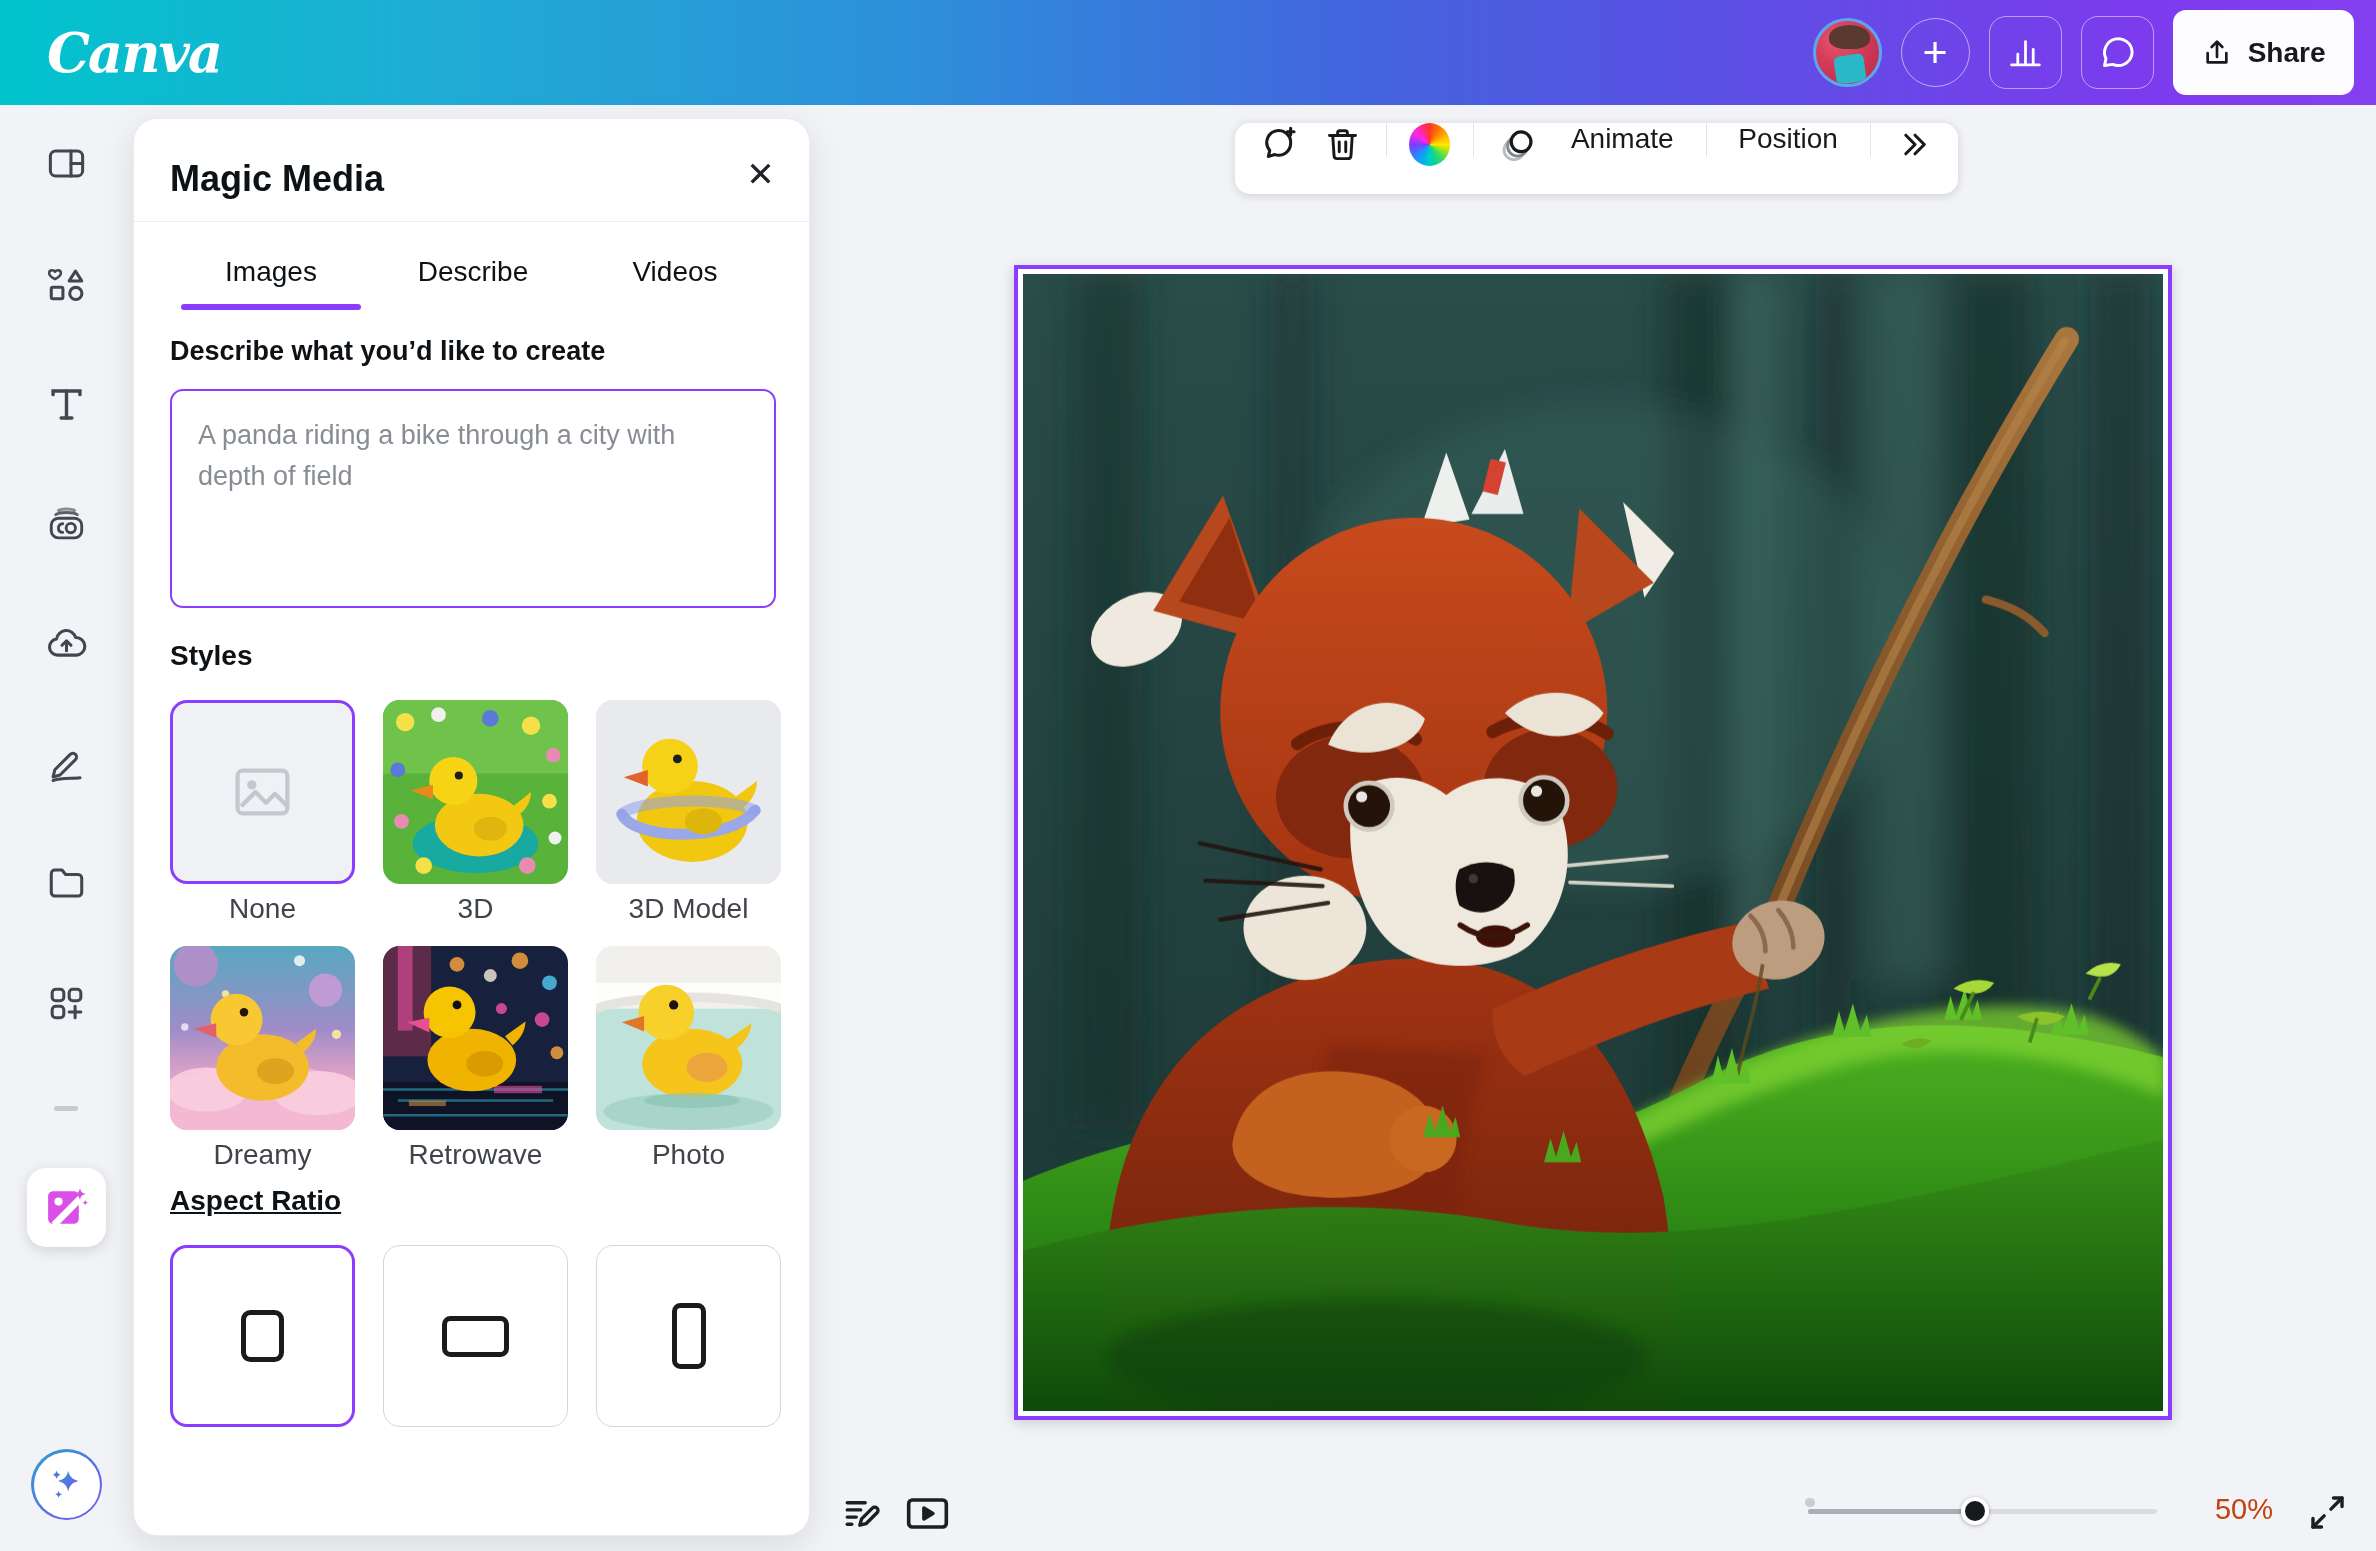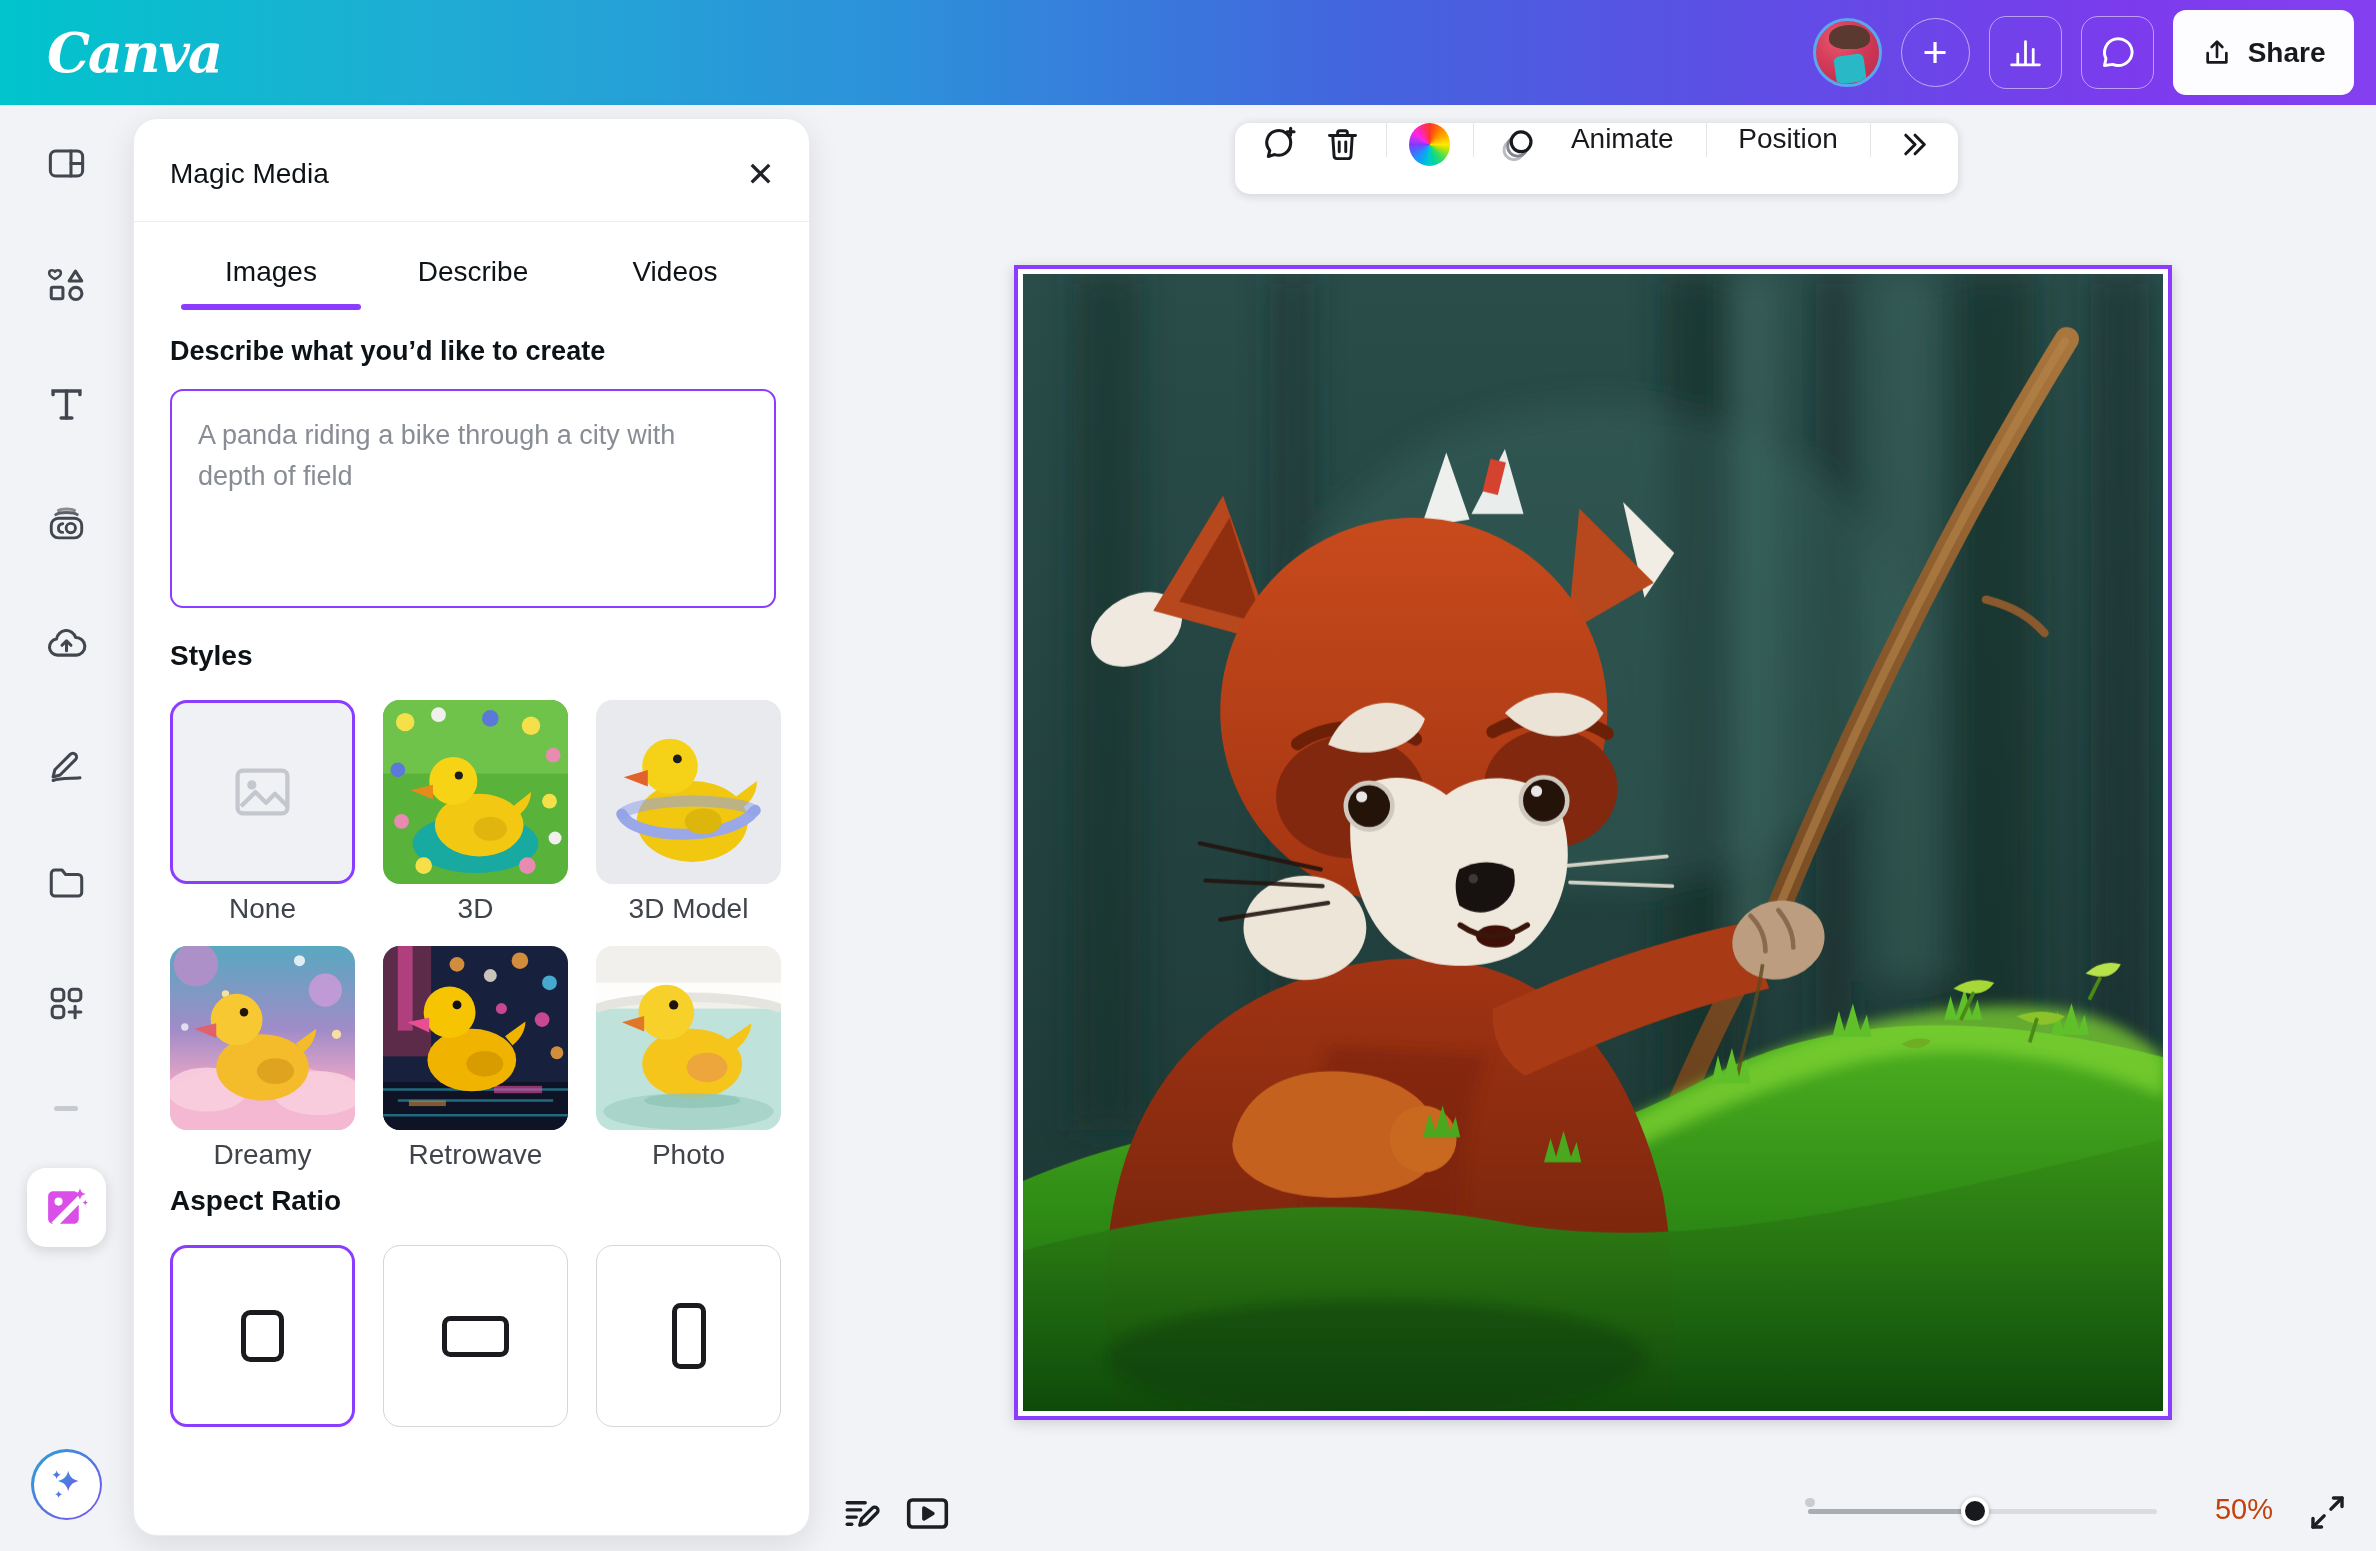--- a/index.html
+++ b/index.html
@@ -56,21 +56,21 @@
     background:linear-gradient(135deg,#2ba3d4,#7a4df0);
     display:flex; align-items:center; justify-content:center;
   }
   .ai-fab .inner { width:66px; height:66px; border-radius:50%; background:#fff; display:flex; align-items:center; justify-content:center; }
   
   .panel {
     position:absolute; left:133px; top:118px; width:677px; height:1418px;
     background:#fff; border:0.9px solid #e9ebee; border-radius:24px;
     box-shadow:0 9.4px 32px rgba(20,24,31,.10);
   }
-  .panel-title { position:absolute; left:36px; top:39px; font-size:28px; font-weight:400; }
+  .panel-title { position:absolute; left:36px; top:39px; font-size:36px; font-weight:700; }
   .panel-close { position:absolute; right:26px; top:32px; width:45px; height:45px; display:flex; align-items:center; justify-content:center; font-size:34px; color:#202327; font-weight:400; }
   .panel-divider { position:absolute; left:0; top:102px; width:100%; height:0.9px; background:#eceef0; }
   .tabs { position:absolute; left:36px; top:114px; width:606px; height:77px; display:flex; }
   .tab { flex:1; display:flex; align-items:center; justify-content:center; font-size:28px; color:#0d1216; position:relative; }
   .tab.active { font-weight:500; }
   .tab.active::after { content:""; position:absolute; left:11.2px; right:11.2px; bottom:0; height:5.6px; border-radius:3.7px; background:#8b3dff; }
   .describe { position:absolute; left:36px; top:217px; font-size:27px; font-weight:700; }
   .prompt {
     position:absolute; left:36px; top:270px; width:606px; height:219px;
     border:2.8px solid #8b3dff; border-radius:13px; resize:none; outline:none;
@@ -81,21 +81,21 @@
   .styles-h { position:absolute; left:36px; top:521px; font-size:28px; font-weight:700; }
   .styles-grid {
     position:absolute; left:36px; top:581px;
     display:grid; grid-template-columns:repeat(3,185px); column-gap:28px; row-gap:20.6px;
   }
   .style-cell { display:flex; flex-direction:column; align-items:center; }
   .thumb { width:185px; height:184px; border-radius:17px; overflow:hidden; position:relative; background:#eef0f2; }
   .thumb.sel { border:3.7px solid #8b3dff; background:#f0f1f4; }
   .thumb svg { display:block; width:100%; height:100%; }
   .t-label { margin-top:9.4px; font-size:28px; color:#3f434a; }
-  .aspect-h { position:absolute; left:36px; top:1066px; font-size:28px; font-weight:700; }
+  .aspect-h { position:absolute; left:36px; top:1066px; font-size:28px; font-weight:700;text-decoration:underline; }
   .aspect-grid {
     position:absolute; left:36px; top:1126px;
     display:grid; grid-template-columns:repeat(3,185px); column-gap:28px;
   }
   .aspect-card {
     width:185px; height:182px; border-radius:17px; background:#fff;
     border:1.9px solid #d3d6db; display:flex; align-items:center; justify-content:center;
   }
   .aspect-card.sel { border:3.7px solid #8b3dff; }
   .g-square    { width:43px; height:52px; border:5.6px solid #191b1f; border-radius:9.4px; }

